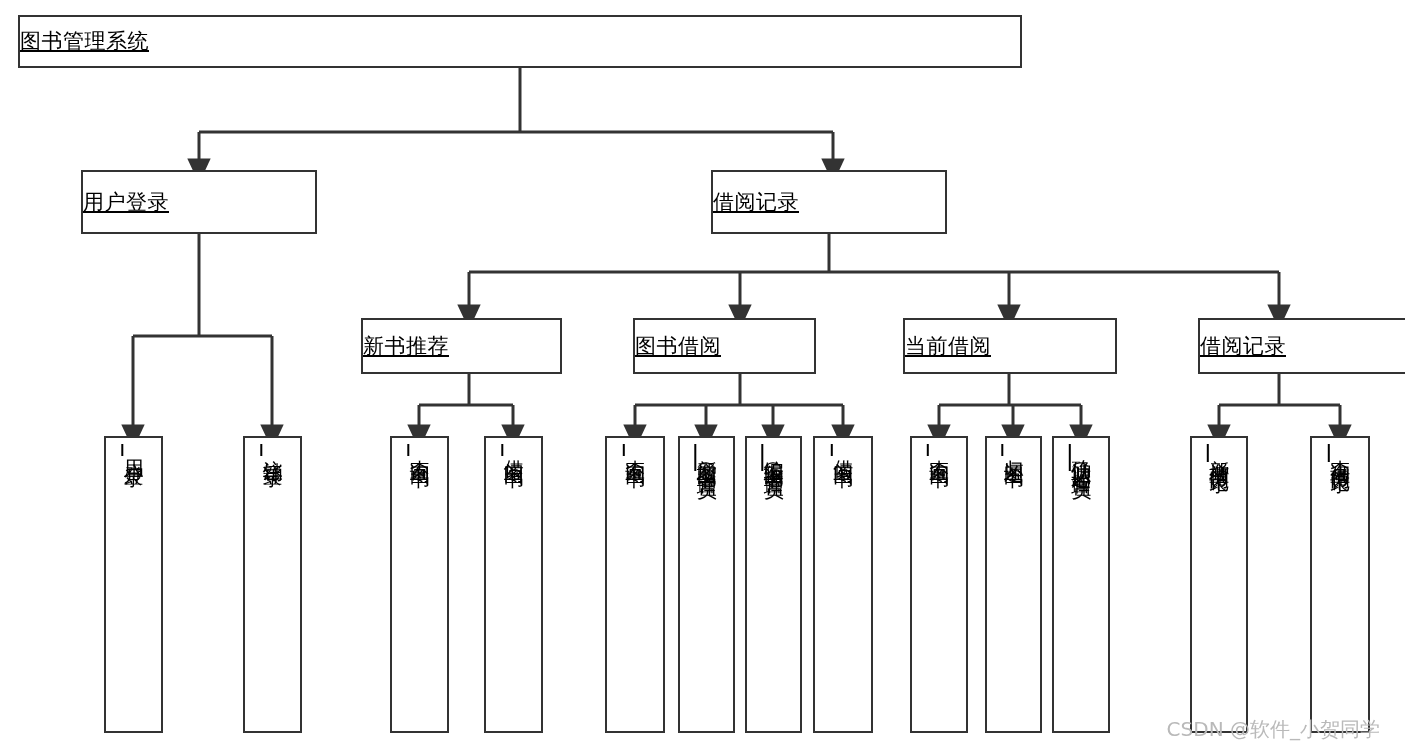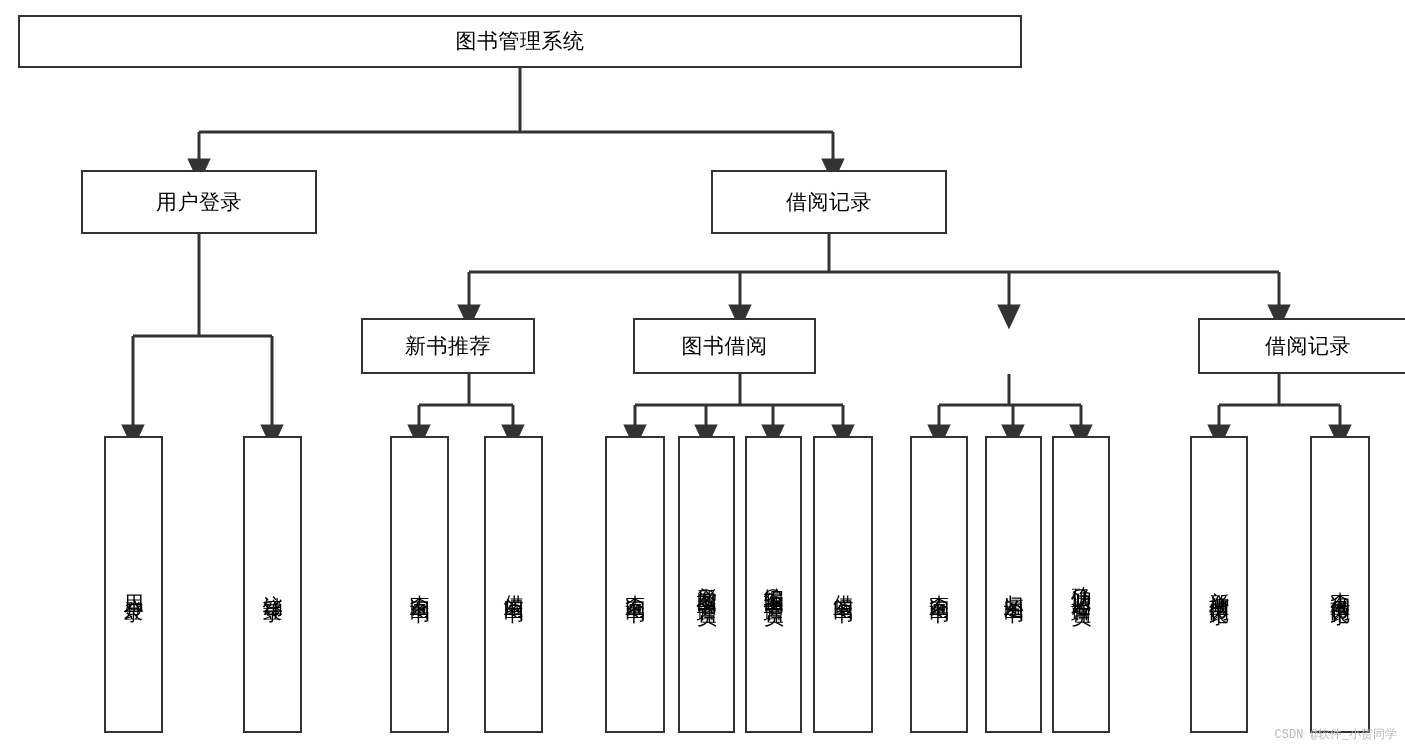--- a/index.html
+++ b/index.html
@@ -26,23 +26,24 @@
     height: 747px;
     pointer-events: none;
   }
   .node {
     position: absolute;
     box-sizing: border-box;
     background: #ffffff;
     border: 2px solid #333333;
     display: flex;
     align-items: center;
-    justify-content: center;
+    justify-content: flex-start;
     color: #000000;
     line-height: 1.18;
+    text-decoration: underline;
   }
   .node.horiz {
     font-size: 21px;
     letter-spacing: 0.5px;
     text-align: center;
   }
   .node.vert {
     writing-mode: vertical-rl;
     text-orientation: upright;
     font-size: 20px;
@@ -53,27 +54,26 @@
   .node.vert .node-label {
     writing-mode: vertical-rl;
     text-orientation: upright;
     white-space: nowrap;
   }
   .node-label {
     display: block;
   }
   #watermark {
     position: absolute;
-    right: 8px;
+    right: 25px;
     bottom: 4px;
-    font-size: 12px;
+    font-size: 20px;
     color: #b9b9b9;
     white-space: nowrap;
     user-select: none;
-    font-family: Liberation Mono, monospace;
   }
 </style>
 </head>
 <body>
 
 <div id="diagram-root">
 
   <svg id="edges-layer" viewBox="0 0 1405 747" width="1405" height="747" xmlns="http://www.w3.org/2000/svg">
     <defs>
       <marker id="arrowhead" markerWidth="9" markerHeight="9" refX="1.2" refY="4.5" orient="auto" markerUnits="strokeWidth">
@@ -129,28 +129,31 @@
   </div>
 
   <div class="node horiz" style="left:81px; top:170px; width:236px; height:64px;">
     <span class="node-label">用户登录</span>
   </div>
 
   <div class="node horiz" style="left:711px; top:170px; width:236px; height:64px;">
     <span class="node-label">借阅记录</span>
   </div>
 
-  <div class="node horiz" style="left:361px; top:318px; width:174px; height:56px;">
+  <div class="node horiz" style="left:361px; top:318px; width:201px; height:56px;">
     <span class="node-label">新书推荐</span>
   </div>
 
   <div class="node horiz" style="left:633px; top:318px; width:183px; height:56px;">
     <span class="node-label">图书借阅</span>
   </div>
 
+  <div class="node horiz" style="left:903px; top:318px; width:214px; height:56px;">
+    <span class="node-label">当前借阅</span>
+  </div>
 
   <div class="node horiz" style="left:1170px; top:318px; width:220px; height:56px;margin-left:28px;">
     <span class="node-label">借阅记录</span>
   </div>
 
   <div class="node vert" style="left:104px; top:436px; width:59px; height:297px;">
     <span class="node-label">用户登录</span>
   </div>
 
   <div class="node vert" style="left:243px; top:436px; width:59px; height:297px;">

